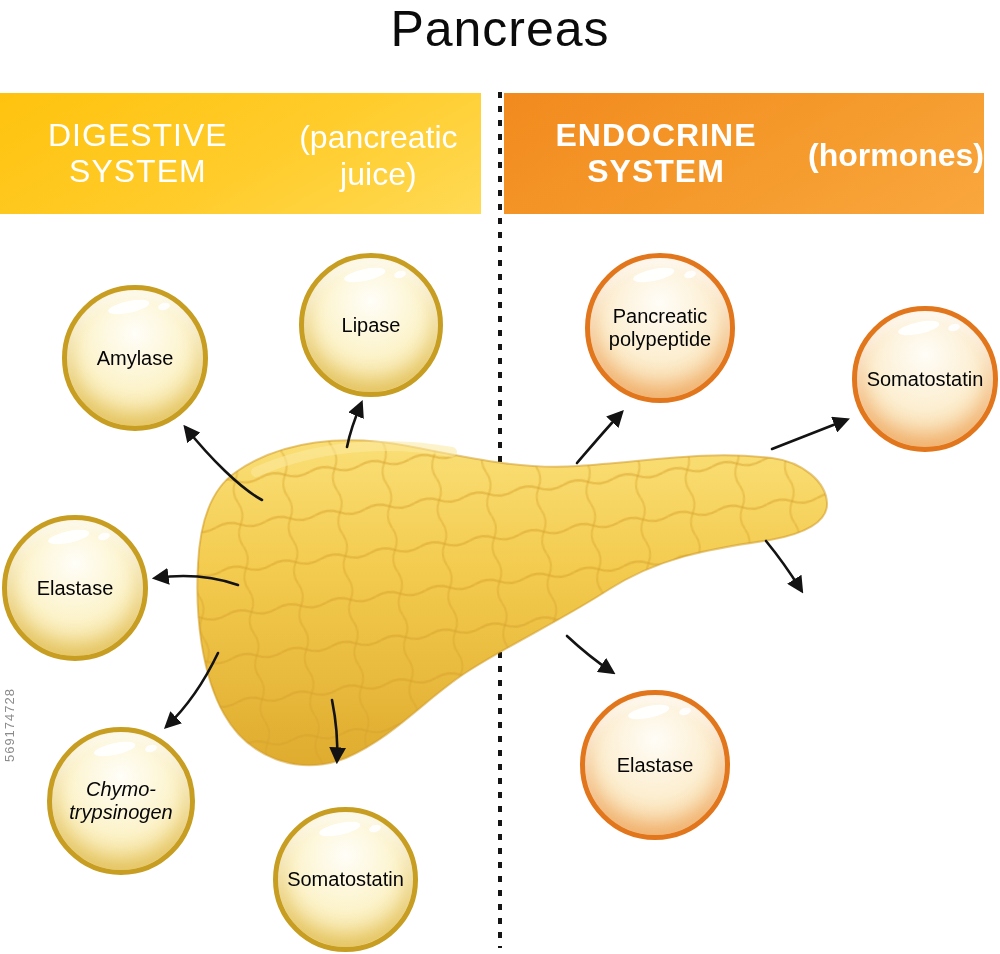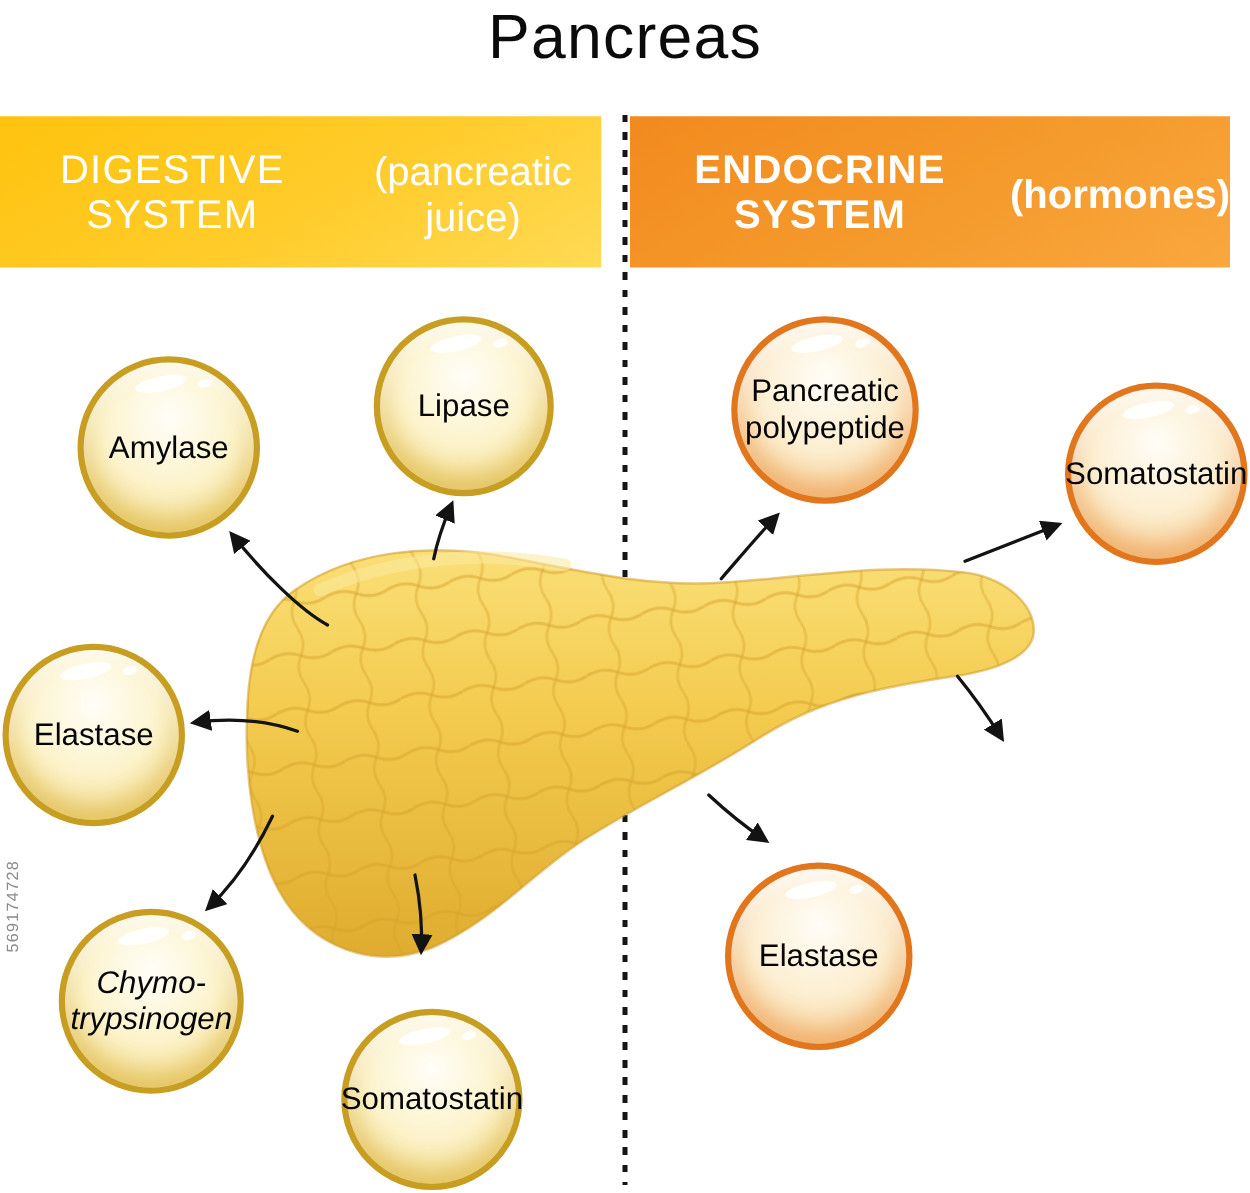--- a/index.html
+++ b/index.html
@@ -94,21 +94,21 @@
     border: 5px solid #C79E22;
     background: radial-gradient(circle at 50% 32%, #FFFEF8 0%, #FCF3CB 48%, #F5DB82 100%);
     box-shadow: inset 0 -12px 20px rgba(205,155,20,.45), inset 0 6px 10px rgba(255,255,255,.85);
   }
   .bubble-hormone {
     border: 5px solid #E2761C;
     background: radial-gradient(circle at 50% 32%, #FFFDF7 0%, #FCEED0 48%, #F6CB8A 100%);
     box-shadow: inset 0 -12px 20px rgba(228,118,28,.42), inset 0 6px 10px rgba(255,255,255,.9);
   }
   .bubble-label {
-    font-size: 25px;
+    font-size: 20px;
     line-height: 1.15;
     padding: 0 10px;
     color: #050505;
     position: relative;
     z-index: 2;
   }
 
   #bubble-amylase      { left: 62px;  top: 285px; width: 146px; height: 146px; }
   #bubble-lipase       { left: 299px; top: 253px; width: 144px; height: 144px; }
   #bubble-elastase     { left: 2px;   top: 515px; width: 146px; height: 146px; }

